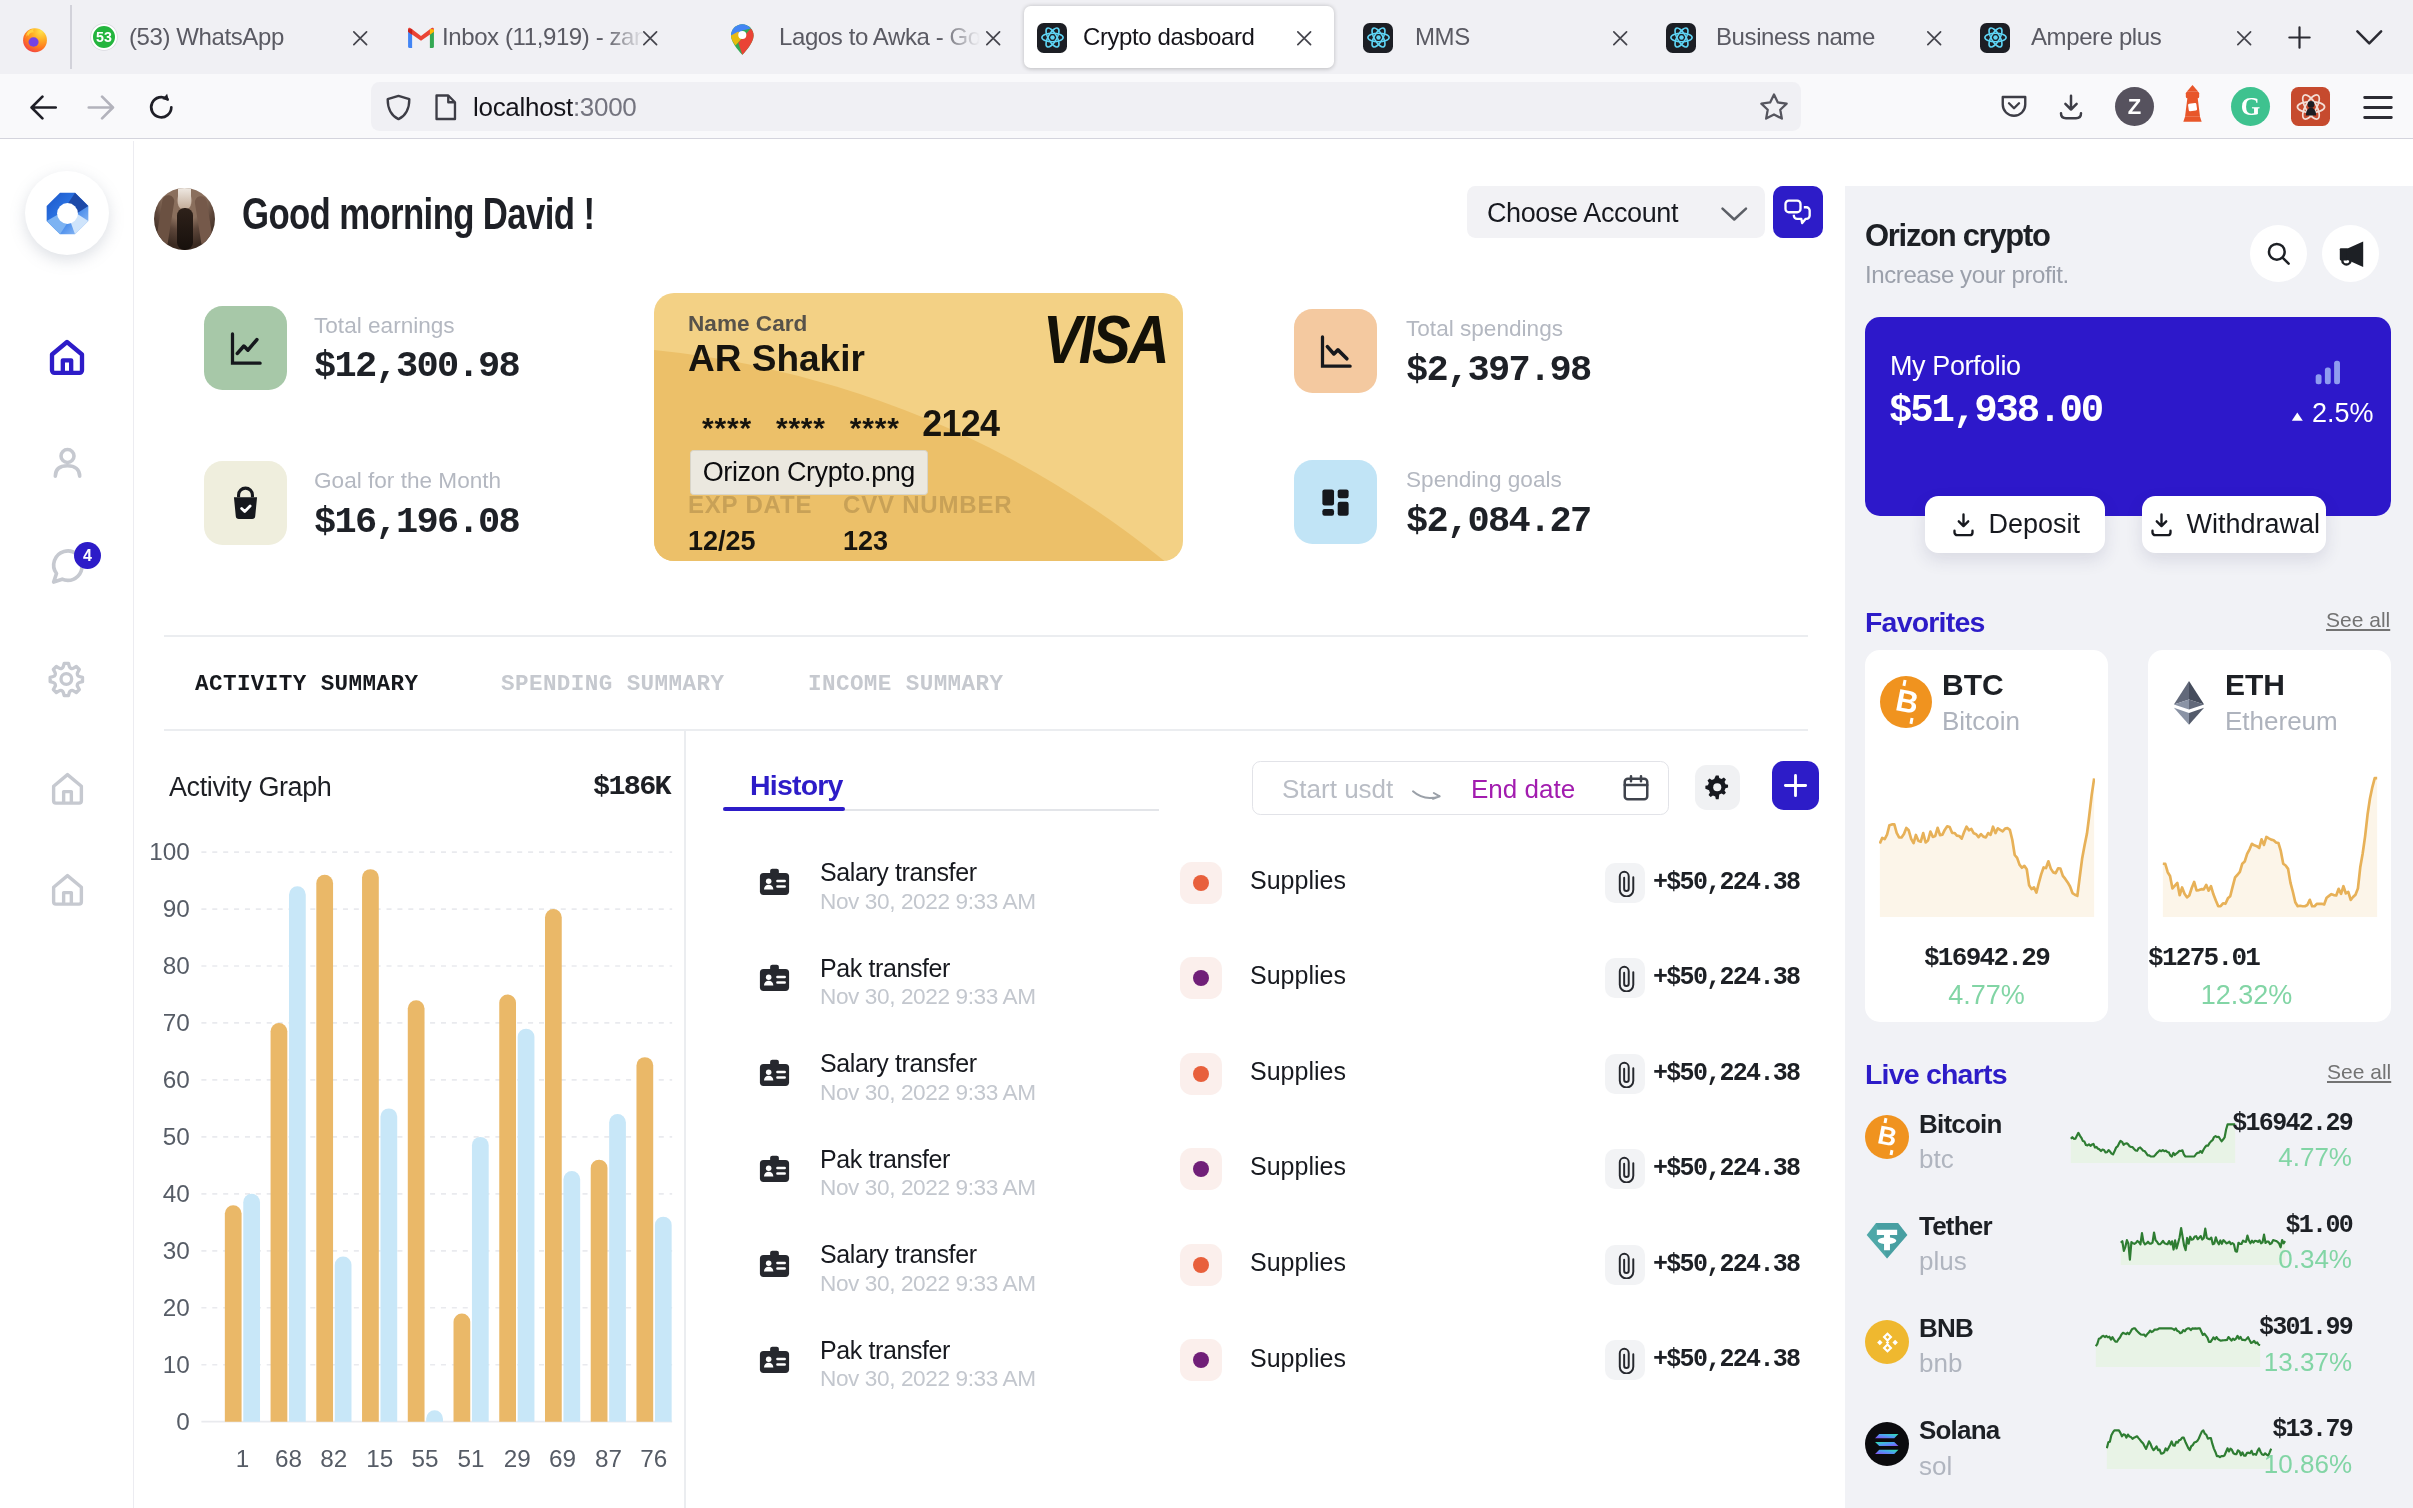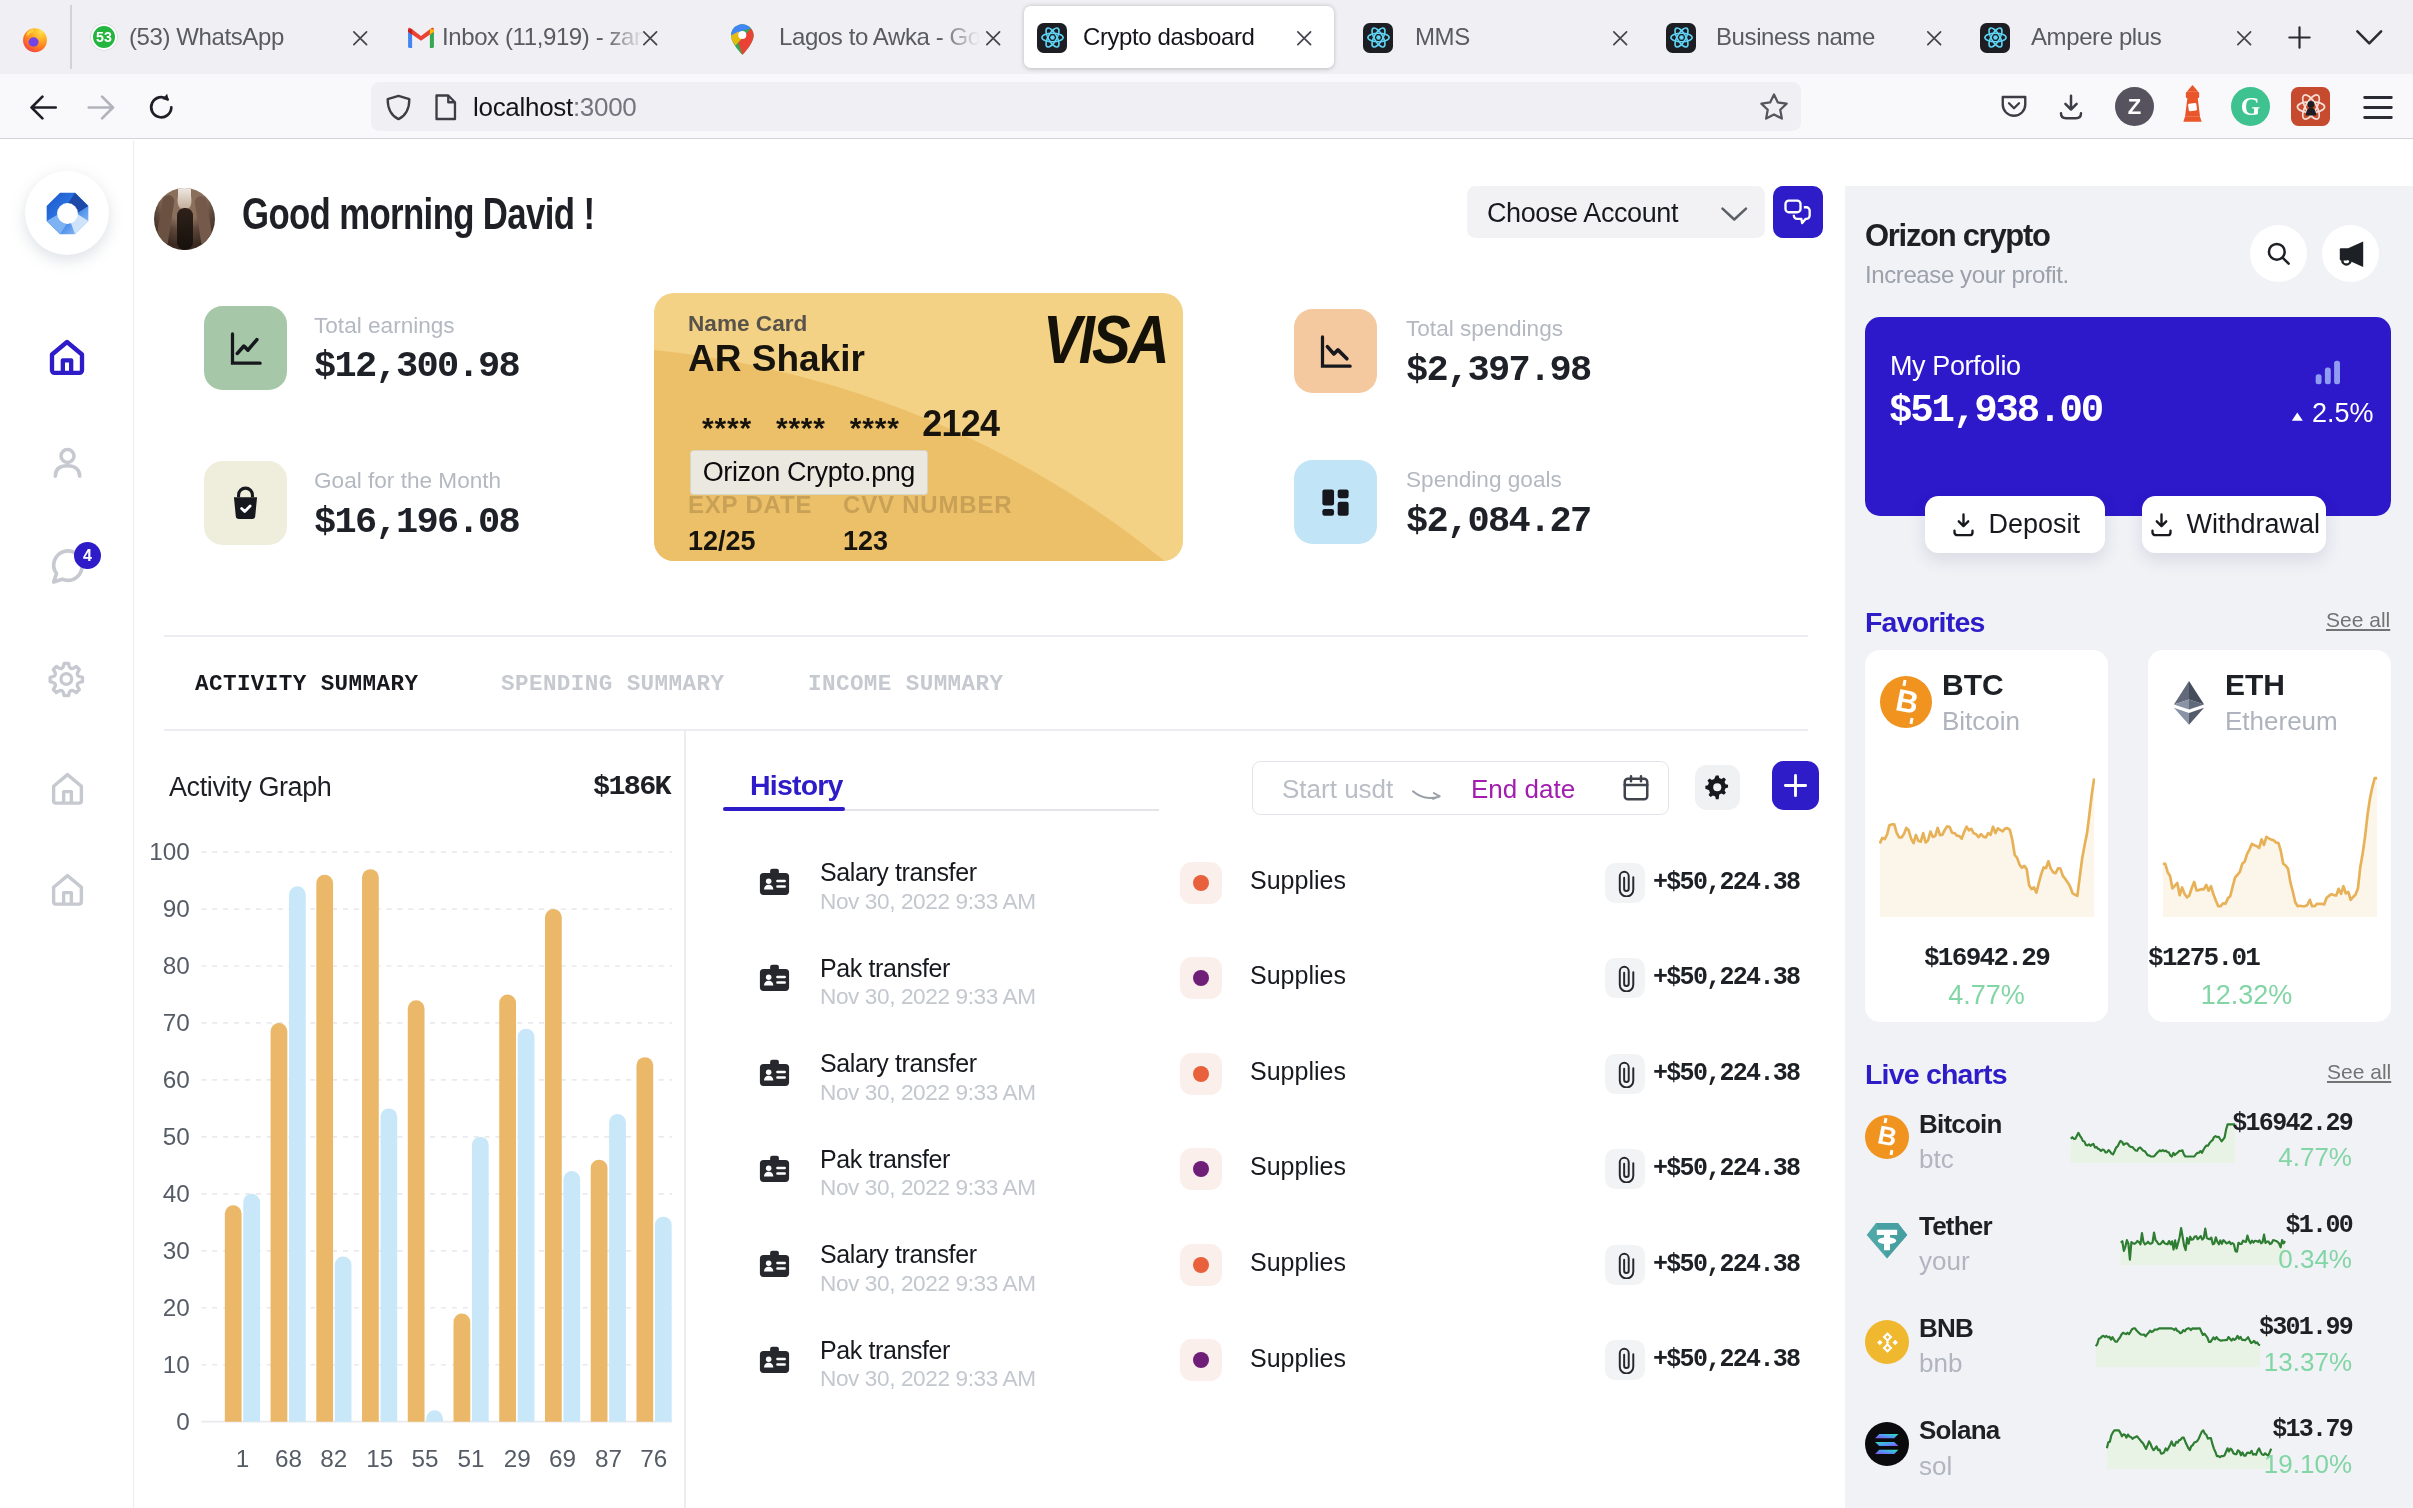--- a/index.html
+++ b/index.html
@@ -627,21 +627,21 @@
 <div class="abs" style="left:20px;top:1032px;">
         <div style="width:44px;height:44px;display:flex;align-items:center;justify-content:center;">
           <svg width="44" height="44" viewBox="0 0 52 52">
             <path d="M13 6 H39 L50 20 L26 48 L2 20 Z" fill="#4fa8a8"></path>
             <path d="M13 6 H39 L50 20 L26 48 Z" fill="#459a9e" opacity="0.6"></path>
             <path d="M14 14 H38 V20 H29.5 V23 C34 23.6 37 25 37 26.8 C37 28.6 34 30 29.5 30.6 V38 H22.5 V30.6 C18 30 15 28.6 15 26.8 C15 25 18 23.6 22.5 23 V20 H14 Z" fill="#fff"></path>
           </svg>
         </div>
       </div>
 <div class="abs" style="left:74px;top:1025px;font-size:26px;font-weight:bold;color:#1d2025;letter-spacing:-0.8px;">Tether</div>
-<div class="abs" style="left:74px;top:1060px;font-size:26px;color:#b0b5bf;">your</div>
+<div class="abs" style="left:74px;top:1060px;font-size:26px;color:#b0b5bf;">plus</div>
 <svg class="abs" style="left:275px;top:1035px" width="166" height="44" viewBox="0 0 198 52">
         <polygon points="0,52 0.0,21.8 1.8,19.9 3.6,31.4 5.4,26.6 7.2,18.6 9.0,22.6 10.8,41.8 12.6,21.0 14.4,22.2 16.2,23.0 18.0,21.8 19.8,19.6 21.6,21.0 23.4,23.5 25.2,10.2 27.0,20.8 28.8,23.7 30.6,22.5 32.4,20.5 34.2,22.8 36.0,22.8 37.8,21.5 39.6,9.5 41.4,18.8 43.2,20.6 45.0,23.3 46.8,23.5 48.6,21.7 50.3,19.4 52.1,22.3 53.9,23.0 55.7,23.4 57.5,19.7 59.3,23.7 61.1,20.0 62.9,29.8 64.7,18.9 66.5,28.5 68.3,22.0 70.1,15.1 71.9,4.1 73.7,14.7 75.5,25.3 77.3,30.6 79.1,16.0 80.9,22.8 82.7,14.5 84.5,18.1 86.3,17.6 88.1,14.2 89.9,13.9 91.7,17.5 93.5,15.6 95.3,13.7 97.1,17.9 98.9,16.2 100.7,4.8 102.5,15.9 104.3,17.1 106.1,17.6 107.9,15.5 109.7,23.4 111.5,22.5 113.3,15.3 115.1,20.5 116.9,23.5 118.7,19.0 120.5,23.0 122.3,18.6 124.1,20.2 125.9,22.5 127.7,21.8 129.5,20.4 131.3,23.3 133.1,22.1 134.9,23.5 136.7,31.7 138.5,32.4 140.3,21.7 142.1,23.0 143.9,23.2 145.7,19.1 147.4,20.3 149.2,20.8 151.0,13.2 152.8,19.1 154.6,22.3 156.4,19.3 158.2,21.6 160.0,19.3 161.8,19.6 163.6,20.7 165.4,18.8 167.2,22.3 169.0,21.2 170.8,12.0 172.6,22.0 174.4,20.3 176.2,20.3 178.0,23.3 179.8,22.4 181.6,18.6 183.4,19.0 185.2,19.6 187.0,20.7 188.8,22.7 190.6,27.1 192.4,18.5 194.2,22.3 196.0,19.8 196,52" fill="#e8f3e6" transform="translate(1,4)"></polygon>
         <polyline points="0.0,21.8 1.8,19.9 3.6,31.4 5.4,26.6 7.2,18.6 9.0,22.6 10.8,41.8 12.6,21.0 14.4,22.2 16.2,23.0 18.0,21.8 19.8,19.6 21.6,21.0 23.4,23.5 25.2,10.2 27.0,20.8 28.8,23.7 30.6,22.5 32.4,20.5 34.2,22.8 36.0,22.8 37.8,21.5 39.6,9.5 41.4,18.8 43.2,20.6 45.0,23.3 46.8,23.5 48.6,21.7 50.3,19.4 52.1,22.3 53.9,23.0 55.7,23.4 57.5,19.7 59.3,23.7 61.1,20.0 62.9,29.8 64.7,18.9 66.5,28.5 68.3,22.0 70.1,15.1 71.9,4.1 73.7,14.7 75.5,25.3 77.3,30.6 79.1,16.0 80.9,22.8 82.7,14.5 84.5,18.1 86.3,17.6 88.1,14.2 89.9,13.9 91.7,17.5 93.5,15.6 95.3,13.7 97.1,17.9 98.9,16.2 100.7,4.8 102.5,15.9 104.3,17.1 106.1,17.6 107.9,15.5 109.7,23.4 111.5,22.5 113.3,15.3 115.1,20.5 116.9,23.5 118.7,19.0 120.5,23.0 122.3,18.6 124.1,20.2 125.9,22.5 127.7,21.8 129.5,20.4 131.3,23.3 133.1,22.1 134.9,23.5 136.7,31.7 138.5,32.4 140.3,21.7 142.1,23.0 143.9,23.2 145.7,19.1 147.4,20.3 149.2,20.8 151.0,13.2 152.8,19.1 154.6,22.3 156.4,19.3 158.2,21.6 160.0,19.3 161.8,19.6 163.6,20.7 165.4,18.8 167.2,22.3 169.0,21.2 170.8,12.0 172.6,22.0 174.4,20.3 176.2,20.3 178.0,23.3 179.8,22.4 181.6,18.6 183.4,19.0 185.2,19.6 187.0,20.7 188.8,22.7 190.6,27.1 192.4,18.5 194.2,22.3 196.0,19.8" fill="none" stroke="#2e7d32" stroke-width="2.6" stroke-linejoin="round" transform="translate(1,4)"></polyline>
       </svg>
 <div class="abs mono" style="left:339px;top:1025px;width:168px;text-align:right;font-size:25px;font-weight:bold;color:#1d2025;letter-spacing:-1.7px;">$1.00</div>
 <div class="abs" style="left:339px;top:1058px;width:168px;text-align:right;font-size:26px;color:#82d5a5;">0.34%</div>
 <div class="abs" style="left:20px;top:1134px;">
         <div style="width:44px;height:44px;border-radius:50%;background:#efb82f;display:flex;align-items:center;justify-content:center;">
           <svg width="27" height="27" viewBox="0 0 30 30">
             <g fill="#fff">
@@ -680,16 +680,16 @@
           </svg>
         </div>
       </div>
 <div class="abs" style="left:74px;top:1229px;font-size:26px;font-weight:bold;color:#1d2025;letter-spacing:-0.8px;">Solana</div>
 <div class="abs" style="left:74px;top:1265px;font-size:26px;color:#b0b5bf;">sol</div>
 <svg class="abs" style="left:261px;top:1239px" width="166" height="44" viewBox="0 0 198 52">
         <polygon points="0,52 0.0,23.4 1.8,16.3 3.6,15.6 5.4,8.0 7.2,4.6 9.0,2.2 10.8,2.2 12.6,2.2 14.4,2.2 16.2,5.2 18.0,9.3 19.8,7.0 21.6,7.5 23.4,10.8 25.2,7.2 27.0,9.4 28.8,10.2 30.6,12.2 32.4,10.9 34.2,10.1 36.0,9.2 37.8,11.4 39.6,13.5 41.4,15.9 43.2,17.6 45.0,21.0 46.8,24.3 48.6,19.8 50.3,15.3 52.1,18.3 53.9,22.9 55.7,25.8 57.5,23.9 59.3,21.2 61.1,25.8 62.9,25.0 64.7,29.8 66.5,29.7 68.3,28.3 70.1,23.6 71.9,26.0 73.7,23.0 75.5,19.5 77.3,15.4 79.1,20.2 80.9,20.5 82.7,15.8 84.5,16.8 86.3,13.8 88.1,13.3 89.9,10.7 91.7,10.8 93.5,15.4 95.3,19.4 97.1,23.2 98.9,25.6 100.7,21.1 102.5,19.8 104.3,16.7 106.1,16.1 107.9,14.8 109.7,11.8 111.5,7.6 113.3,3.6 115.1,2.2 116.9,6.1 118.7,7.5 120.5,12.0 122.3,11.5 124.1,11.3 125.9,18.3 127.7,23.9 129.5,27.9 131.3,33.0 133.1,32.8 134.9,34.2 136.7,32.9 138.5,32.9 140.3,32.1 142.1,27.9 143.9,23.6 145.7,27.3 147.4,24.0 149.2,25.5 151.0,29.4 152.8,30.5 154.6,30.4 156.4,25.9 158.2,27.2 160.0,31.9 161.8,28.4 163.6,32.2 165.4,32.4 167.2,29.0 169.0,28.8 170.8,29.4 172.6,26.5 174.4,31.1 176.2,30.4 178.0,31.3 179.8,26.6 181.6,23.6 183.4,28.0 185.2,31.0 187.0,31.4 188.8,29.5 190.6,31.1 192.4,32.4 194.2,28.4 196.0,24.0 196,52" fill="#e8f3e6" transform="translate(1,4)"></polygon>
         <polyline points="0.0,23.4 1.8,16.3 3.6,15.6 5.4,8.0 7.2,4.6 9.0,2.2 10.8,2.2 12.6,2.2 14.4,2.2 16.2,5.2 18.0,9.3 19.8,7.0 21.6,7.5 23.4,10.8 25.2,7.2 27.0,9.4 28.8,10.2 30.6,12.2 32.4,10.9 34.2,10.1 36.0,9.2 37.8,11.4 39.6,13.5 41.4,15.9 43.2,17.6 45.0,21.0 46.8,24.3 48.6,19.8 50.3,15.3 52.1,18.3 53.9,22.9 55.7,25.8 57.5,23.9 59.3,21.2 61.1,25.8 62.9,25.0 64.7,29.8 66.5,29.7 68.3,28.3 70.1,23.6 71.9,26.0 73.7,23.0 75.5,19.5 77.3,15.4 79.1,20.2 80.9,20.5 82.7,15.8 84.5,16.8 86.3,13.8 88.1,13.3 89.9,10.7 91.7,10.8 93.5,15.4 95.3,19.4 97.1,23.2 98.9,25.6 100.7,21.1 102.5,19.8 104.3,16.7 106.1,16.1 107.9,14.8 109.7,11.8 111.5,7.6 113.3,3.6 115.1,2.2 116.9,6.1 118.7,7.5 120.5,12.0 122.3,11.5 124.1,11.3 125.9,18.3 127.7,23.9 129.5,27.9 131.3,33.0 133.1,32.8 134.9,34.2 136.7,32.9 138.5,32.9 140.3,32.1 142.1,27.9 143.9,23.6 145.7,27.3 147.4,24.0 149.2,25.5 151.0,29.4 152.8,30.5 154.6,30.4 156.4,25.9 158.2,27.2 160.0,31.9 161.8,28.4 163.6,32.2 165.4,32.4 167.2,29.0 169.0,28.8 170.8,29.4 172.6,26.5 174.4,31.1 176.2,30.4 178.0,31.3 179.8,26.6 181.6,23.6 183.4,28.0 185.2,31.0 187.0,31.4 188.8,29.5 190.6,31.1 192.4,32.4 194.2,28.4 196.0,24.0" fill="none" stroke="#2e7d32" stroke-width="2.6" stroke-linejoin="round" transform="translate(1,4)"></polyline>
       </svg>
 <div class="abs mono" style="left:339px;top:1229px;width:168px;text-align:right;font-size:25px;font-weight:bold;color:#1d2025;letter-spacing:-1.7px;">$13.79</div>
-<div class="abs" style="left:339px;top:1263px;width:168px;text-align:right;font-size:26px;color:#82d5a5;">19.10%</div>
+<div class="abs" style="left:339px;top:1263px;width:168px;text-align:right;font-size:26px;color:#82d5a5;">10.86%</div>
 </div>
 </div>
 
 
 </body></html>

